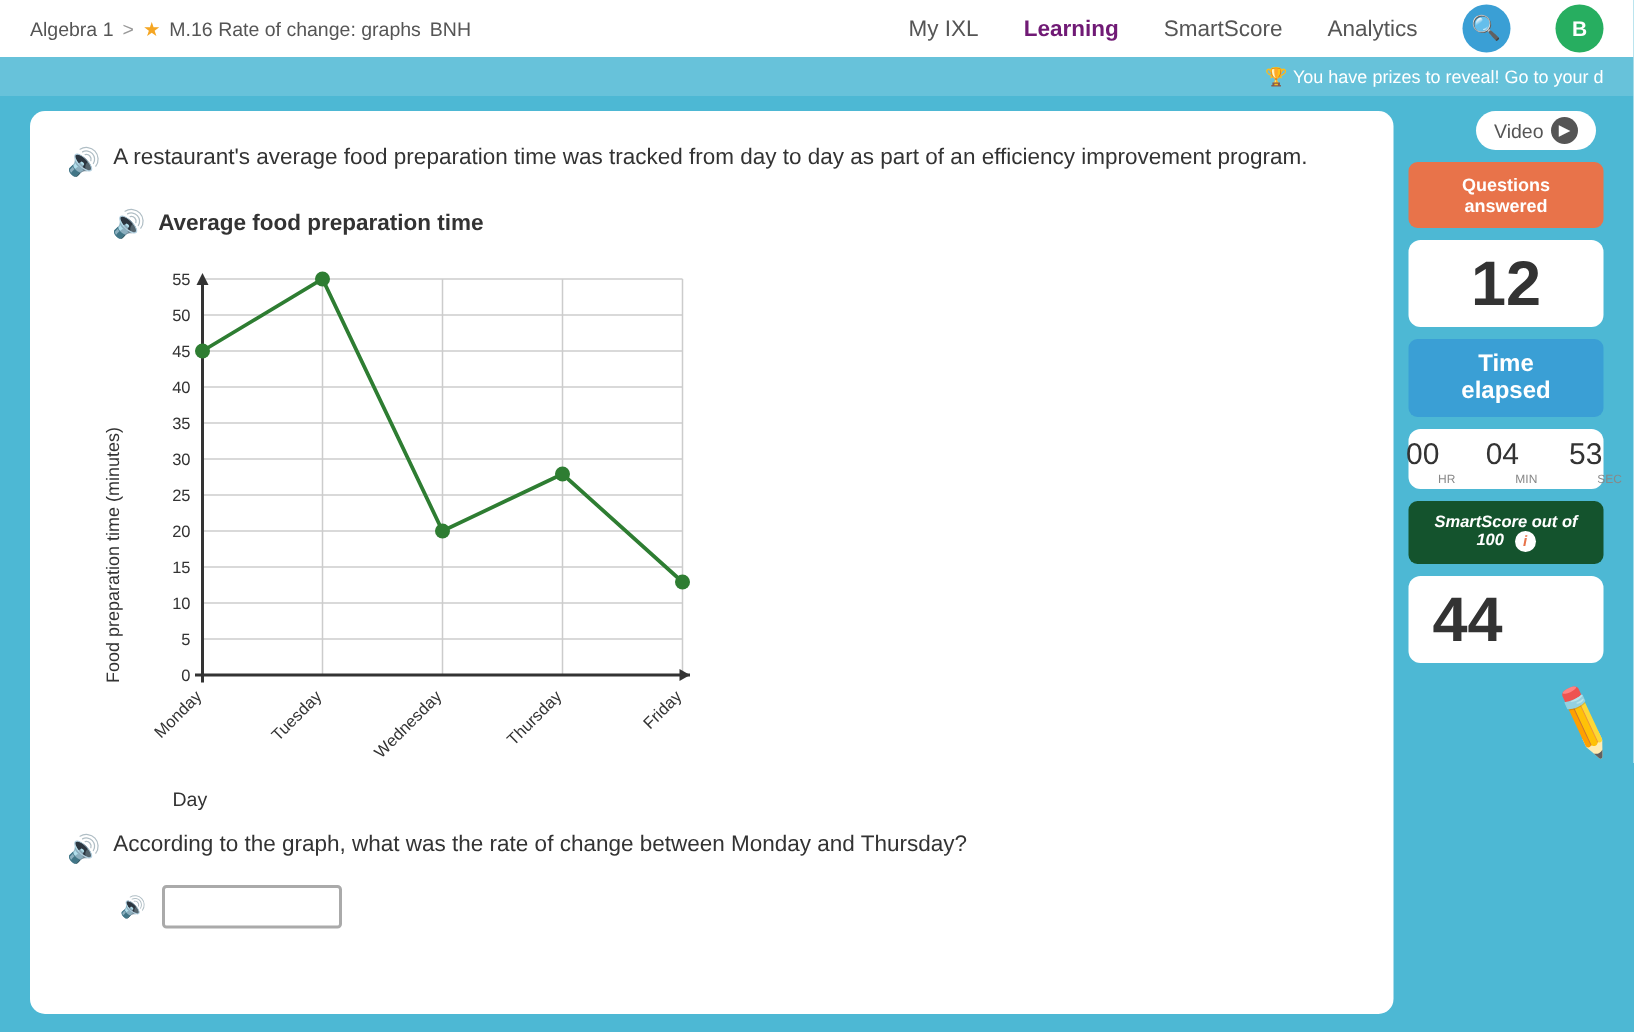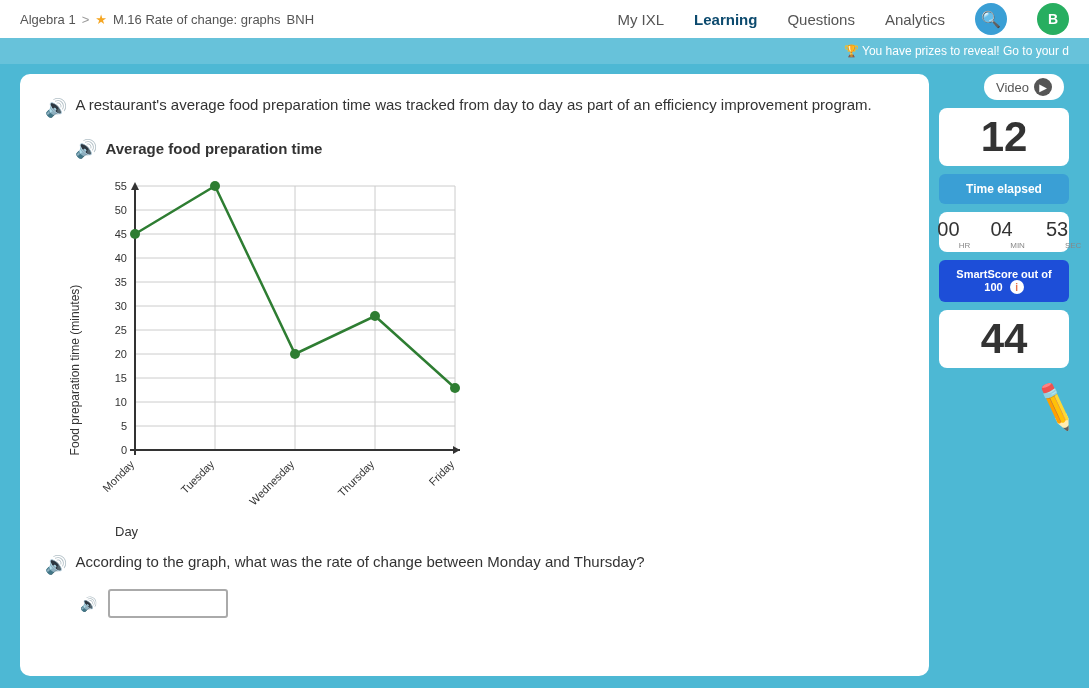--- a/index.html
+++ b/index.html
@@ -34,21 +34,21 @@
     .nav-breadcrumb .star { color: #f5a623; }
     .nav-links {
       display: flex;
       align-items: center;
       gap: 30px;
       margin-left: auto;
       font-size: 15px;
       font-weight: 500;
     }
     .nav-link { color: #555; text-decoration: none; cursor: pointer; }
-    .nav-link.active { color: #0c4a6e; font-weight: 600; }
+    .nav-link.active { color: #701a75; font-weight: 600; }
     .nav-icon-btn {
       width: 32px; height: 32px;
       background: #3a9fd5;
       border-radius: 50%;
       display: flex; align-items: center; justify-content: center;
       color: white; font-size: 16px; cursor: pointer;
     }
     .nav-user-btn {
       width: 32px; height: 32px;
       background: #27ae60;
@@ -181,21 +181,21 @@
       width: 100%;
       padding: 5px 0;
     }
 
     .time-elapsed-btn {
       background: #3a9fd5;
       color: white;
       border-radius: 6px;
       padding: 8px 16px;
       text-align: center;
-      font-size: 12px;
+      font-size: 16px;
       font-weight: bold;
       width: 100%;
       cursor: pointer;
     }
 
     .timer-display {
       display: flex;
       gap: 4px;
       justify-content: center;
       align-items: flex-start;
@@ -220,40 +220,41 @@
       padding-left: 32px;
     }
     .timer-sep {
       font-size: 20px;
       font-weight: bold;
       color: #333;
       line-height: 1.2;
     }
 
     .smartscore-btn {
-      background: #1d4ed8;
+      background: #14532d;
       color: white;
       border-radius: 6px;
       padding: 8px 12px;
       text-align: center;
       font-size: 11px;
       font-weight: bold;
       width: 100%;
       cursor: pointer;
+      font-style: italic;
     }
 
     .smartscore-number {
       font-size: 42px;
       font-weight: bold;
       color: #333;
-      text-align: center;
+      text-align: left;
       background: white;
       border-radius: 8px;
       width: 100%;
-      padding: 5px 4px;
+      padding: 5px 16px;
     }
 
     
     .pencil-deco {
       color: #2c6e9e;
       font-size: 36px;
       transform: rotate(20deg);
       margin-top: 10px;
       align-self: flex-end;
       margin-right: -10px;
@@ -266,21 +267,21 @@
   <div class="nav-breadcrumb">
     <span>Algebra 1</span>
     <span class="separator">&gt;</span>
     <span class="star">★</span>
     <span>M.16 Rate of change: graphs</span>
     <span>BNH</span>
   </div>
   <div class="nav-links">
     <a class="nav-link">My IXL</a>
     <a class="nav-link active">Learning</a>
-    <a class="nav-link">Questions</a>
+    <a class="nav-link">SmartScore</a>
     <a class="nav-link">Analytics</a>
     <div class="nav-icon-btn">🔍</div>
     <div class="nav-user-btn">B</div>
   </div>
 </div>
 
 <div class="prize-banner">
   <span>🏆</span>
   <span>You have prizes to reveal! Go to your d</span>
 </div>
@@ -378,20 +379,24 @@
 
   </div>
 
   <div class="right-sidebar">
 
     <div class="video-btn">
       <span>Video</span>
       <span style="background:#555; color:white; border-radius:50%; width:18px; height:18px; display:flex; align-items:center; justify-content:center; font-size:10px;">▶</span>
     </div>
 
+    <div class="questions-answered-btn">
+      <span>Questions
+answered</span>
+    </div>
     <div class="score-number">12</div>
 
     <div class="time-elapsed-btn">
       <span>Time
 elapsed</span>
     </div>
 
     <div class="timer-display">
       <div class="timer-unit">
         <span class="timer-num">00</span>

